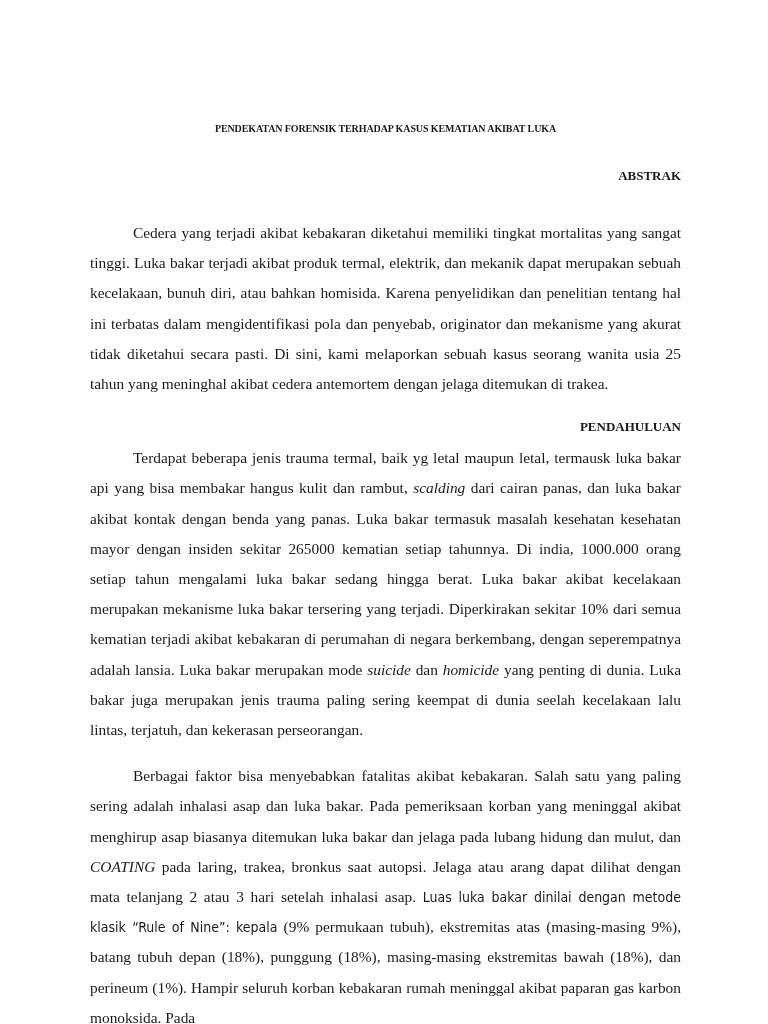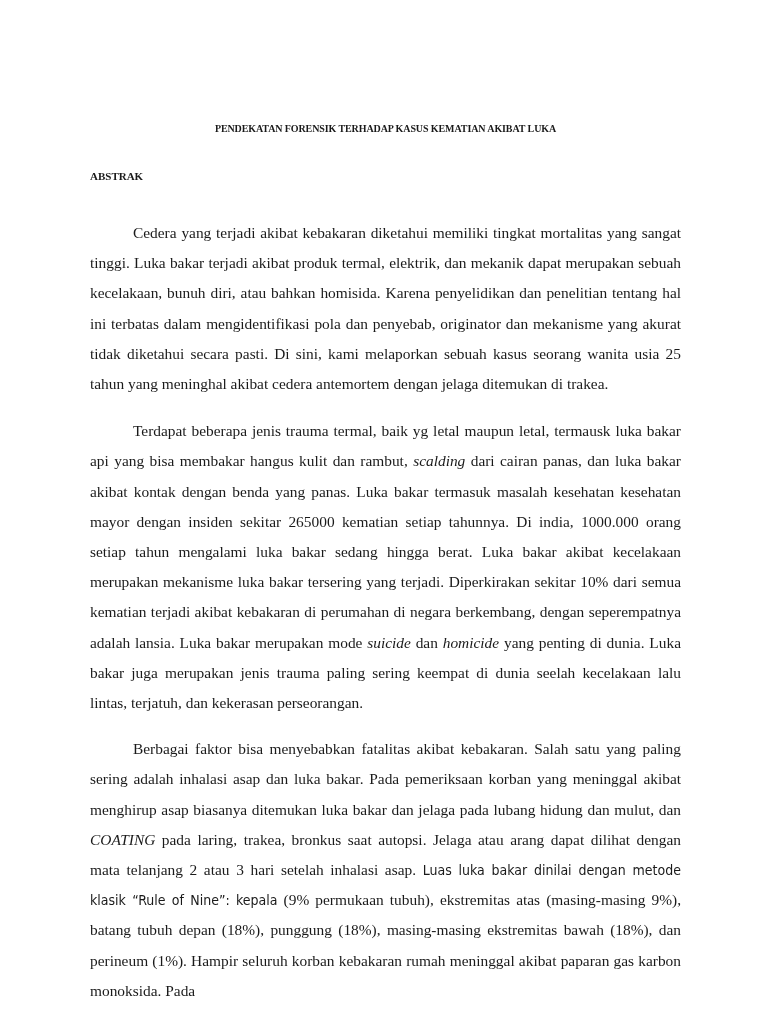--- a/index.html
+++ b/index.html
@@ -32,35 +32,36 @@
     .title {
       font-weight: bold;
       font-size: 10px;
       text-align: center;
       line-height: 30px;
       margin: 0;
       letter-spacing: -0.1px;
     }
     .heading {
       font-weight: bold;
-      font-size: 11px;
+      font-size: 13px;
       line-height: 30px;
       margin: 0;
+      text-align: right;
     }
     .heading.abstrak { margin-top: 17px; }
     .heading.pendahuluan { margin-top: 13px; }
     p.para {
       font-size: 15.4px;
       line-height: 30.2px;
       text-align: justify;
       text-indent: 43px;
       margin: 0;
     }
     p.para.p1 { margin-top: 27px; }
-    p.para.p2 { margin-top: 17px; }
+    p.para.p2 { margin-top: 1px; }
     p.para.p3 { margin-top: 16px; }
     .sans-run {
       font-family: "DejaVu Sans Condensed", "Liberation Sans Narrow", "Liberation Sans", sans-serif;
       font-size: 14px;
       font-stretch: condensed;
     }
     em { font-style: italic; }
   </style>
 </head>
 <body>
@@ -69,19 +70,20 @@
   <div class="content">
 
     <div class="title">
       <div>PENDEKATAN FORENSIK TERHADAP KASUS KEMATIAN AKIBAT LUKA</div>
     </div>
 
     <h2 class="heading abstrak">ABSTRAK</h2>
 
     <p class="para p1">Cedera yang terjadi akibat kebakaran diketahui memiliki tingkat mortalitas yang sangat tinggi. Luka bakar terjadi akibat produk termal, elektrik, dan mekanik  dapat merupakan sebuah kecelakaan, bunuh diri, atau bahkan homisida. Karena penyelidikan dan penelitian tentang hal ini terbatas dalam mengidentifikasi pola dan penyebab, originator dan mekanisme yang akurat tidak diketahui secara pasti. Di sini, kami melaporkan sebuah kasus seorang wanita usia 25 tahun yang meninghal akibat cedera antemortem dengan jelaga ditemukan di trakea.</p>
 
+    <h2 class="heading pendahuluan">PENDAHULUAN</h2>
 
     <p class="para p2"><span>Terdapat beberapa jenis trauma termal, baik yg letal maupun letal, termausk luka bakar api yang bisa membakar hangus kulit dan rambut, </span><em>scalding</em><span> dari cairan panas, dan luka bakar akibat kontak dengan benda yang panas. Luka bakar termasuk masalah kesehatan kesehatan mayor dengan insiden sekitar 265000 kematian setiap tahunnya. Di india, 1000.000 orang setiap tahun mengalami luka bakar sedang hingga berat. Luka bakar akibat kecelakaan merupakan mekanisme luka bakar tersering yang terjadi. Diperkirakan sekitar 10% dari semua kematian terjadi akibat kebakaran di perumahan di negara berkembang, dengan seperempatnya adalah lansia. Luka bakar merupakan mode </span><em>suicide</em><span> dan </span><em>homicide</em><span> yang penting di dunia. Luka bakar juga merupakan jenis trauma paling sering keempat di dunia seelah kecelakaan lalu lintas, terjatuh, dan kekerasan perseorangan.</span></p>
 
     <p class="para p3"><span>Berbagai faktor bisa menyebabkan fatalitas akibat kebakaran. Salah satu yang paling sering adalah inhalasi asap dan luka bakar. Pada pemeriksaan korban yang meninggal akibat menghirup asap biasanya ditemukan luka bakar dan jelaga pada lubang hidung dan mulut, dan </span><em>COATING</em><span> pada laring, trakea, bronkus saat autopsi. Jelaga atau arang dapat dilihat dengan mata telanjang 2 atau 3 hari setelah inhalasi asap. </span><span class="sans-run">Luas luka bakar dinilai dengan metode klasik “Rule of Nine”: kepala</span><span> (9% permukaan tubuh), ekstremitas atas (masing-masing 9%), batang tubuh depan (18%), punggung (18%), masing-masing ekstremitas bawah (18%), dan perineum (1%). Hampir seluruh korban kebakaran rumah meninggal akibat paparan gas karbon monoksida. Pada</span></p>
 
   </div>
 </div>
 
 </body></html>

